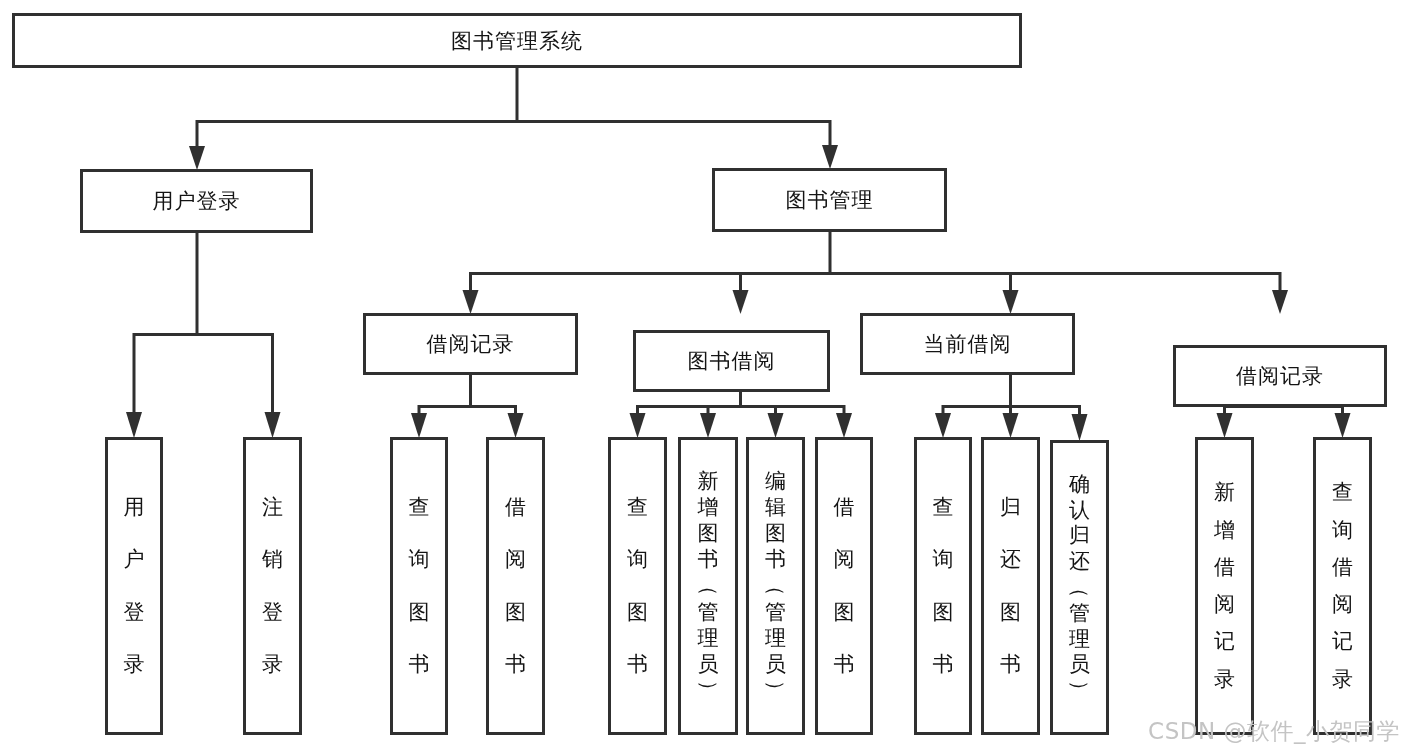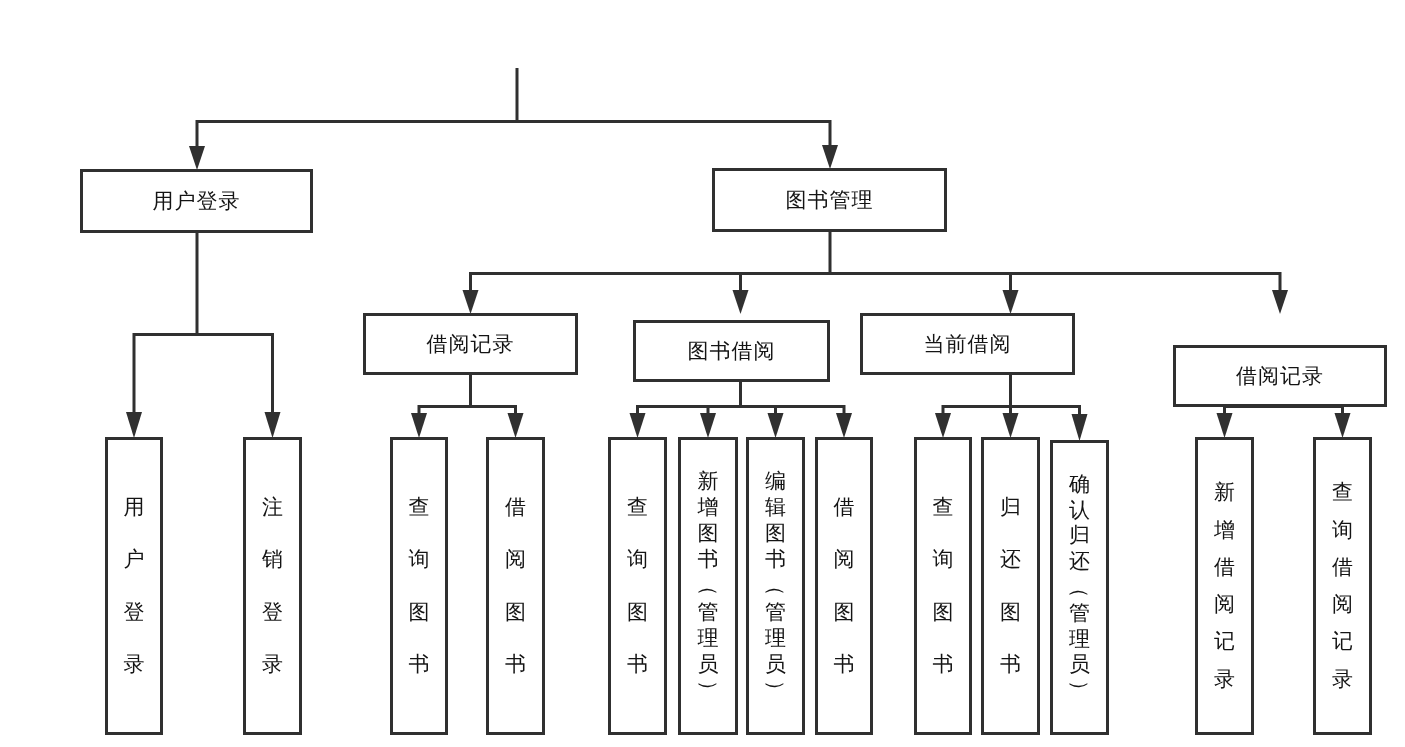--- a/index.html
+++ b/index.html
@@ -45,21 +45,21 @@
     letter-spacing: 0;
     white-space: normal;
   }
   .leaf span { display: block; line-height: 1; height: 21px; }
   .leaf span.rot { transform: rotate(90deg); }
   
   #n-root   { left: 12px;  top: 13px;  width: 1010px; height: 55px; }
   #n-l2-0   { left: 80px;  top: 169px; width: 233px;  height: 64px; }
   #n-l2-1   { left: 712px; top: 168px; width: 235px;  height: 64px; }
   #n-l3-0   { left: 363px;  top: 313px; width: 215px; height: 62px; }
-  #n-l3-1   { left: 633px;  top: 320px; width: 197px; height: 62px; }
+  #n-l3-1   { left: 633px;  top: 330px; width: 197px; height: 62px; }
   #n-l3-2   { left: 860px;  top: 313px; width: 215px; height: 62px; }
   #n-l3-3   { left: 1173px; top: 313px; width: 214px; height: 62px; margin-top: 32px; }
   .leaf { top: 437px; height: 298px; }
   #n-leaf-0  { left: 105px;  width: 58px; }
   #n-leaf-1  { left: 243px;  width: 59px; }
   #n-leaf-2  { left: 390px;  width: 58px; }
   #n-leaf-3  { left: 486px;  width: 59px; }
   #n-leaf-4  { left: 608px;  width: 59px; }
   #n-leaf-5  { left: 678px;  width: 60px; }
   #n-leaf-6  { left: 746px;  width: 59px; }
@@ -127,20 +127,21 @@
       <polygon class="tri" points="1071.5,414 1087.5,414 1079.5,441"></polygon>
     </g>
 
     <g>
       <path class="ln" d="M1280,374 V408 M1223,406.5 H1344 M1224.5,406 V415 M1342.5,406 V415"></path>
       <polygon class="tri" points="1216.5,413 1232.5,413 1224.5,438"></polygon>
       <polygon class="tri" points="1334.5,413 1350.5,413 1342.5,438"></polygon>
     </g>
   </svg>
 
+  <div class="node" id="n-root">图书管理系统</div>
 
   <div class="node" id="n-l2-1">图书管理</div>
   <div class="node" id="n-l2-0">用户登录</div>
 
   <div class="node" id="n-l3-0">借阅记录</div>
   <div class="node" id="n-l3-1">图书借阅</div>
   <div class="node" id="n-l3-2">当前借阅</div>
   <div class="node" id="n-l3-3">借阅记录</div>
 
   <div class="node leaf" id="n-leaf-0">
@@ -234,13 +235,14 @@
     </div>
   <div class="node leaf" id="n-leaf-12">
       <span>查</span>
       <span>询</span>
       <span>借</span>
       <span>阅</span>
       <span>记</span>
       <span>录</span>
     </div>
 
+  <div class="watermark">CSDN @软件_小贺同学</div>
 </div>
 
 </body></html>

